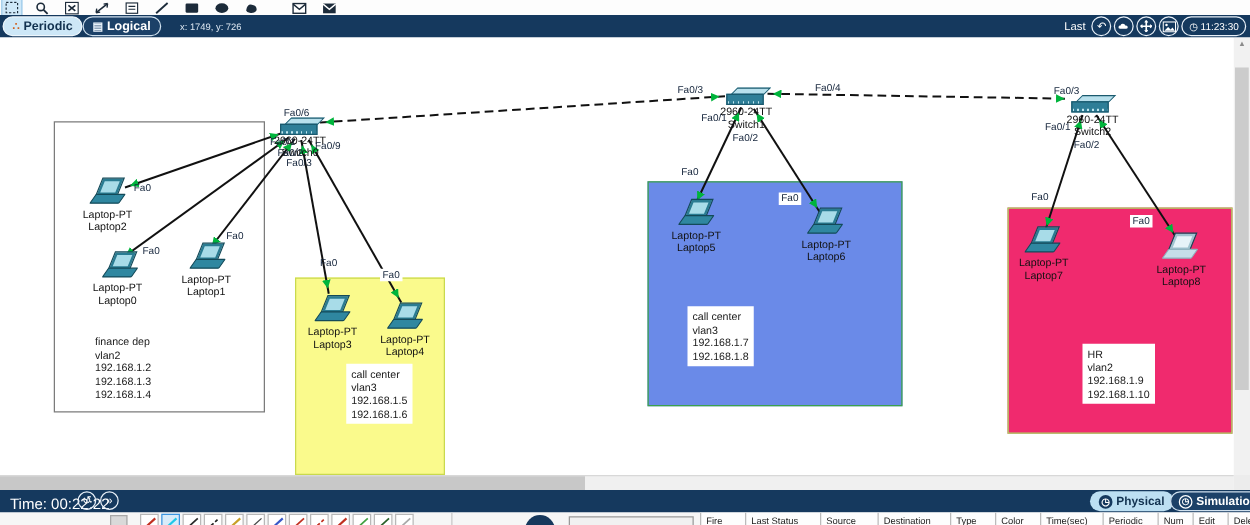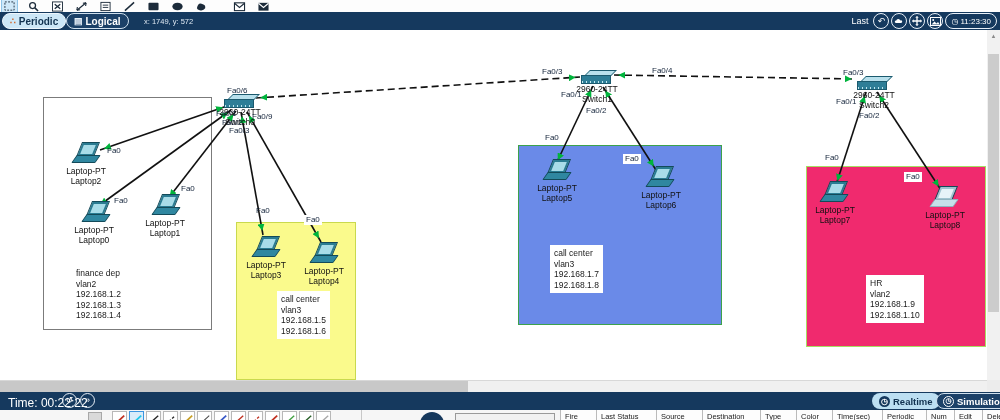--- a/index.html
+++ b/index.html
@@ -153,21 +153,21 @@
 
 <div id="tabbar">
   <div class="pill" id="logical-pill">
     <span class="tri-dots">∴</span>
     <span>Periodic</span>
   </div>
   <div class="pill" id="physical-pill">
     <span class="grid-glyph">▤</span>
     <span>Logical</span>
   </div>
-  <div id="coords">x: 1749, y: 572</div>
+  <div id="coords">x: 1749, y: 726</div>
   <div id="nav-cluster">
     <span id="root-label">Last</span>
     <div class="navbtn">
         <span>↶</span>
       </div>
     <div class="navbtn">
         <svg width="10" height="8" viewBox="0 0 10 8">
           <path d="M2 6 Q0.5 6 0.8 4.6 Q1 3.4 2.3 3.5 Q2.6 1.8 4.4 2 Q6 2.1 6.2 3.4 Q8 3 8.2 4.6 Q8.4 6 7 6 Z" fill="#fff"></path>
         </svg>
       </div>
@@ -413,21 +413,21 @@
 <div id="statusbar">
   <span id="time-label">Time: 00:22:22</span>
   <div class="sb-circle" style="left:62px">
       <span>↺</span>
     </div>
   <div class="sb-circle" style="left:80px">
       <span>»</span>
     </div>
   <div id="realtime-pill">
     <span class="mini-clock">◷</span>
-    <span>Realtime</span>
+    <span>Physical</span>
   </div>
   <div id="simulation-pill">
     <span class="mini-clock inv">◷</span>
     <span>Simulation</span>
   </div>
 </div>
 
 <div id="bottomstrip">
   <div id="palette-square"></div>
   <div class="cablebtn" style="left:112px"><svg viewBox="0 0 15 14">

